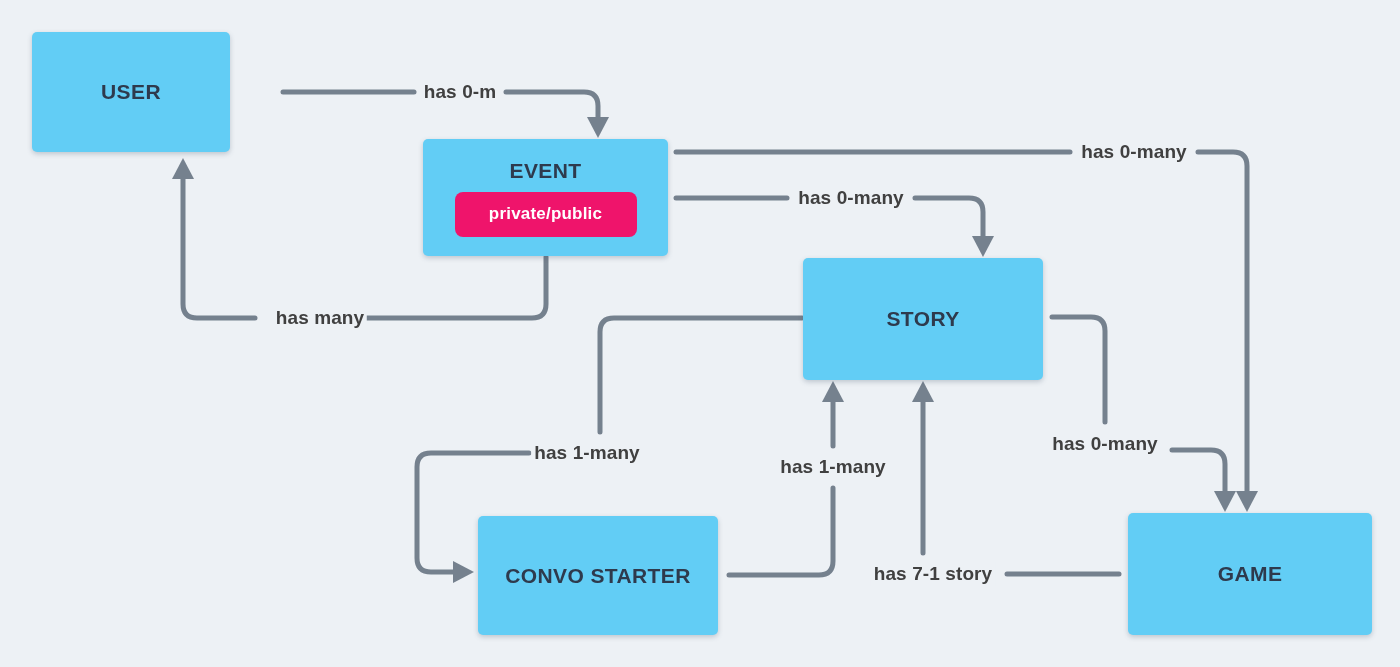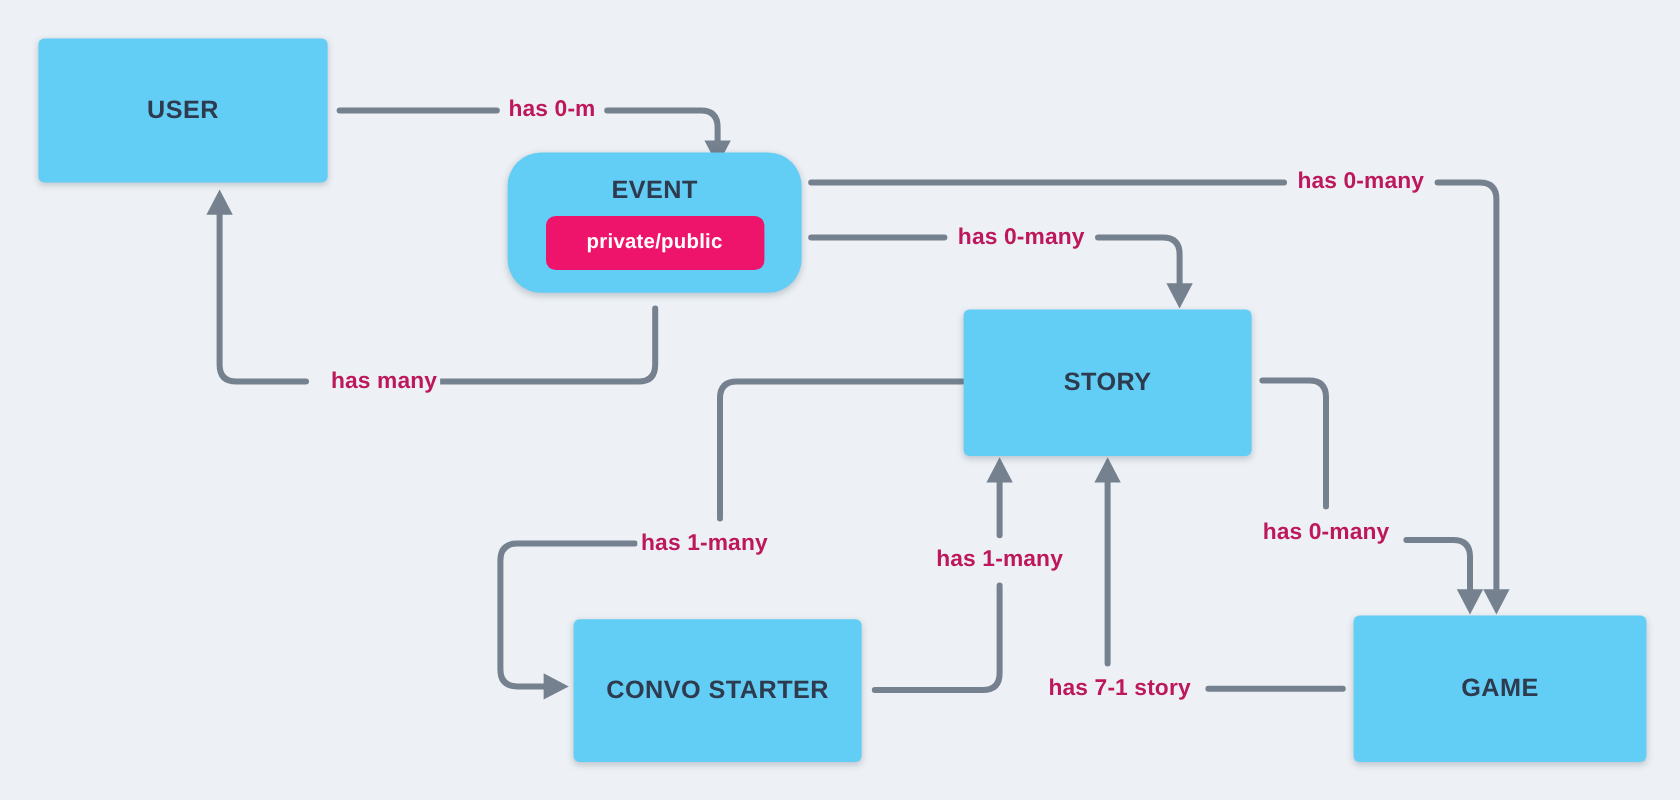--- a/index.html
+++ b/index.html
@@ -66,26 +66,26 @@
     letter-spacing: 0.2px;
   }
   .edge-label {
     position: absolute;
     transform: translate(-50%, -50%);
     background: #edf1f5;
     padding: 1px 3px;
     font-size: 19px;
     font-weight: 600;
     letter-spacing: 0.1px;
-    color: #be185d;
+    color: #404040;
     white-space: nowrap;
   }
   
-  #node-user          { left: 32px;   top: 32px;  width: 241px; height: 120px; }
-  #node-event         { left: 423px;  top: 127px; width: 245px; height: 117px; border-radius: 28px; }
+  #node-user          { left: 32px;   top: 32px;  width: 198px; height: 120px; }
+  #node-event         { left: 423px;  top: 139px; width: 245px; height: 117px; }
   #node-story         { left: 803px;  top: 258px; width: 240px; height: 122px; }
   #node-convo-starter { left: 478px;  top: 516px; width: 240px; height: 119px; }
   #node-game          { left: 1128px; top: 513px; width: 244px; height: 122px; }
   
   #label-e0 { left: 460px;  top: 92px;  }
   #label-e1 { left: 1134px; top: 152px; }
   #label-e2 { left: 851px;  top: 198px; }
   #label-e3 { left: 320px;  top: 318px; }
   #label-e4 { left: 587px;  top: 453px; }
   #label-e5 { left: 833px;  top: 467px; }

